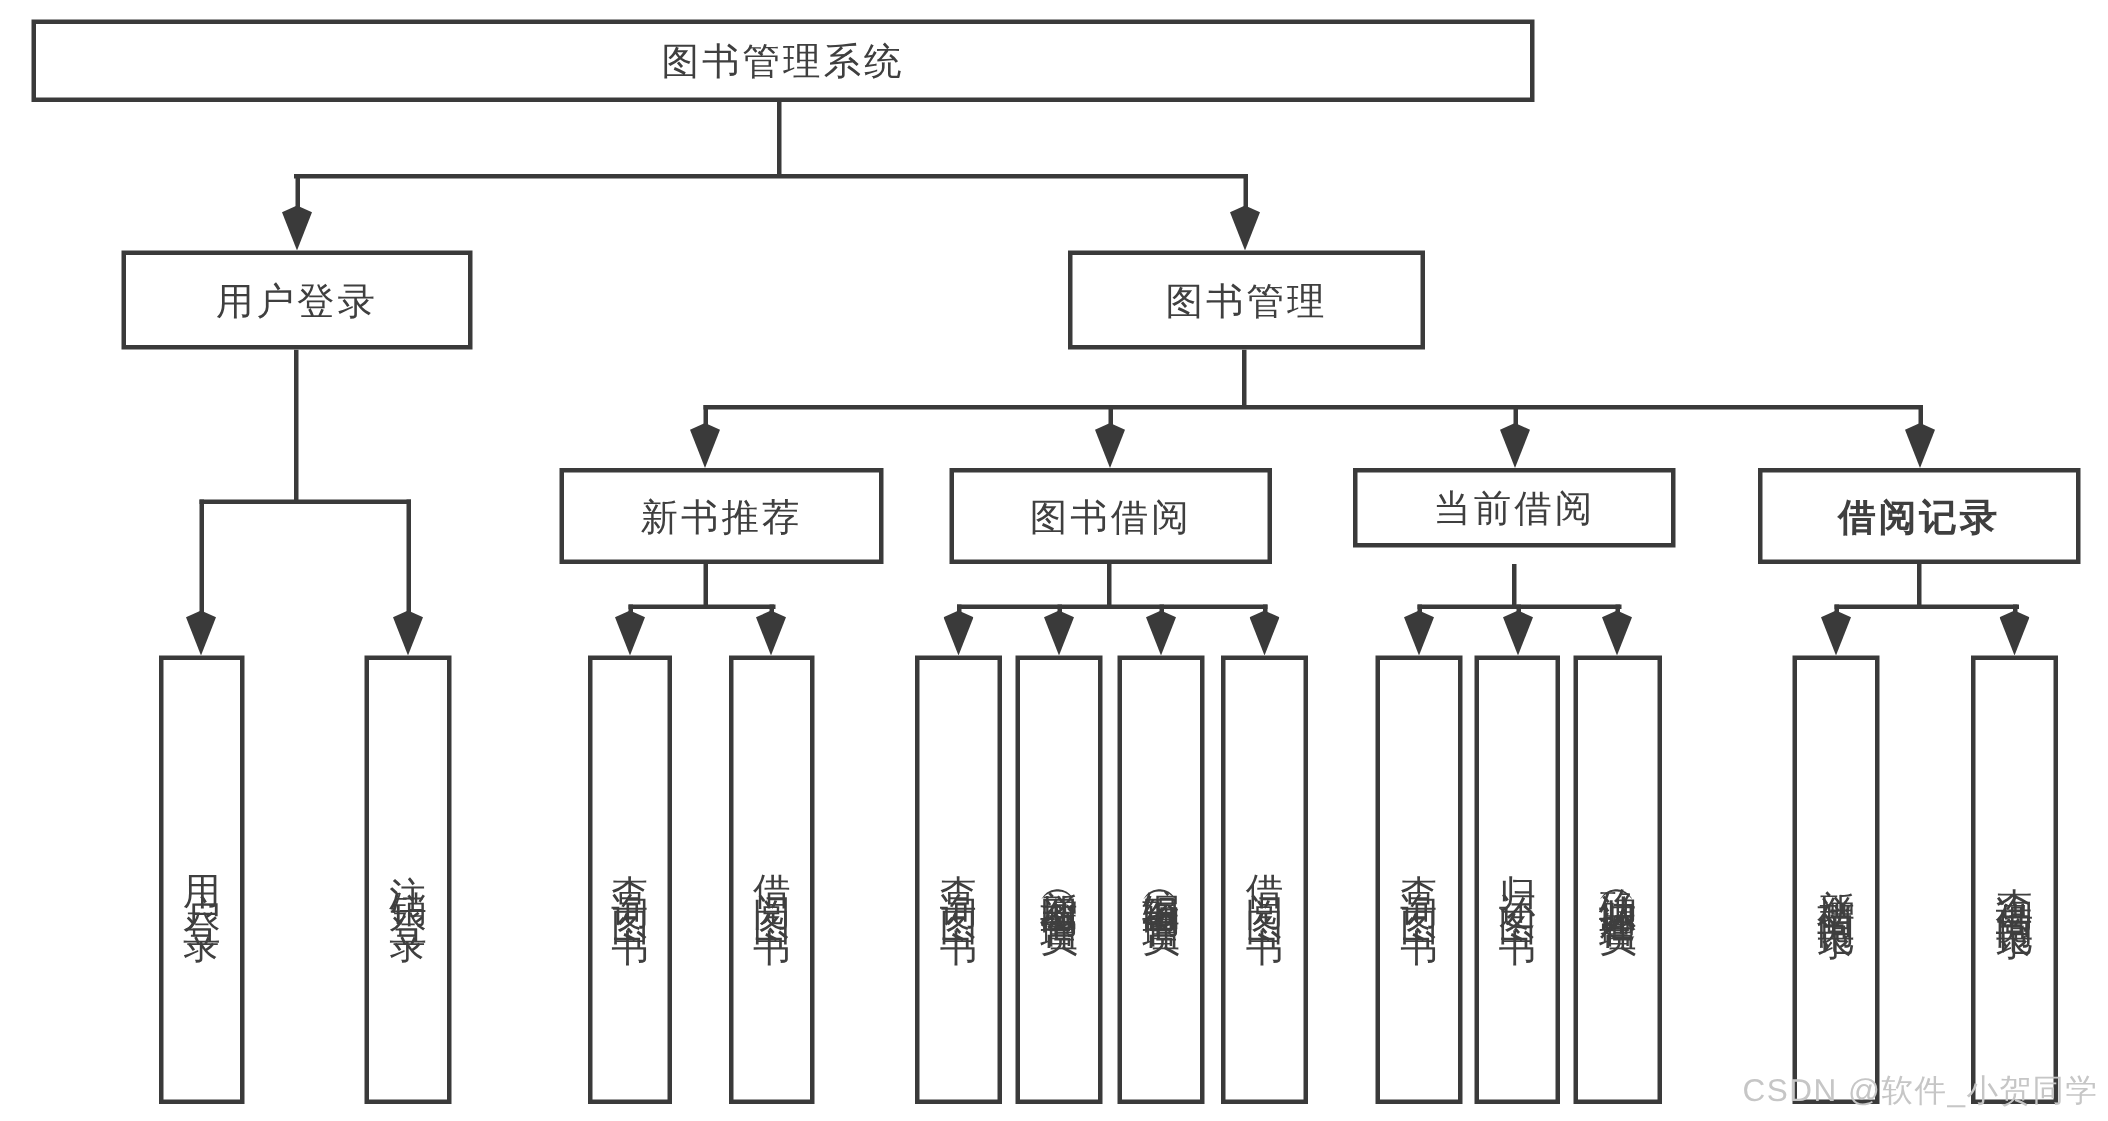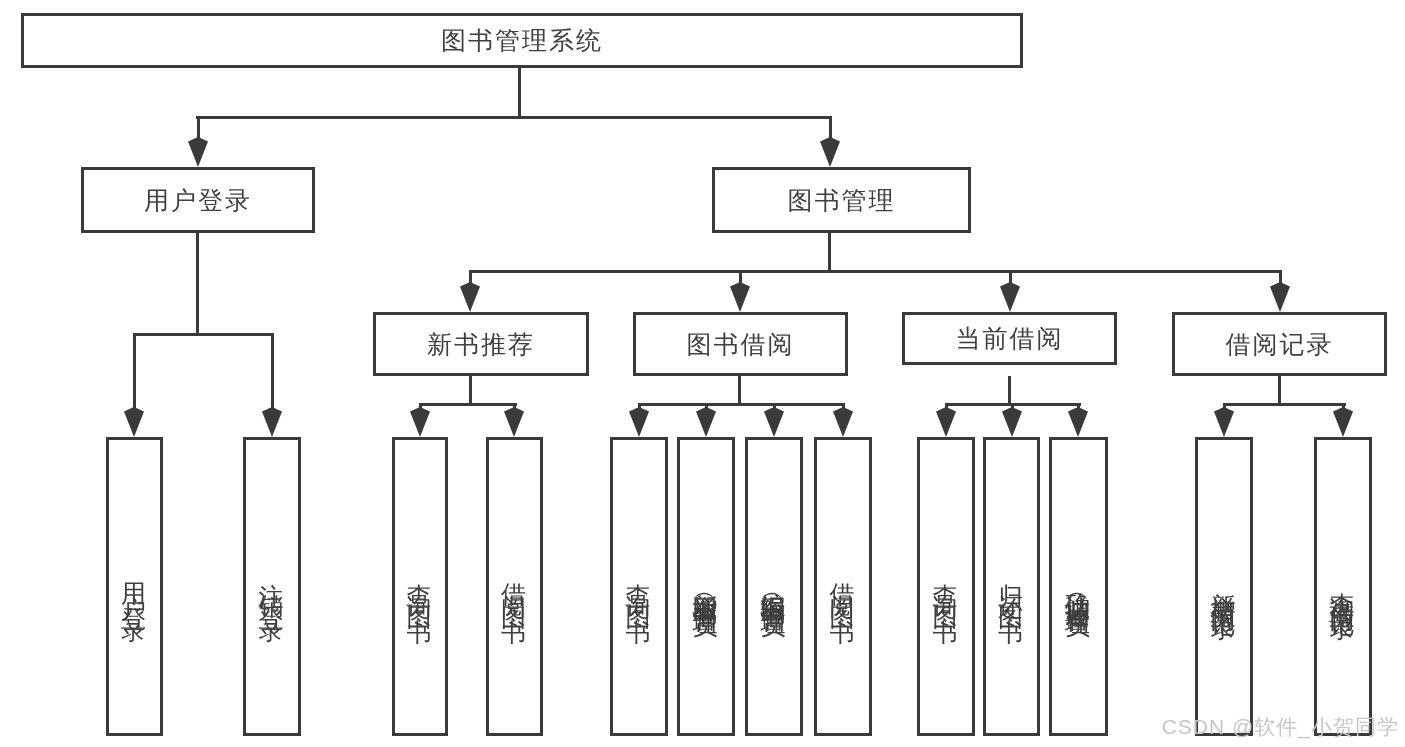--- a/index.html
+++ b/index.html
@@ -73,38 +73,38 @@
 <div class="canvas">
 
   <div class="node" style="left:21px;top:13px;width:1002px;height:55px;">图书管理系统</div>
 
   <div class="line" style="left:518px;top:68px;width:3px;height:50px;"></div>
   <div class="line" style="left:196px;top:116px;width:636px;height:3px;"></div>
   <div class="arrow" style="left:188px;top:116px;height:51px;"></div>
   <div class="arrow" style="left:820px;top:116px;height:51px;"></div>
 
   <div class="node" style="left:81px;top:167px;width:234px;height:66px;">用户登录</div>
-  <div class="node" style="left:712px;top:167px;width:259px;height:66px;">图书管理</div>
+  <div class="node" style="left:712px;top:167px;width:238px;height:66px;">图书管理</div>
 
   <div class="line" style="left:196px;top:233px;width:3px;height:103px;"></div>
   <div class="line" style="left:133px;top:333px;width:141px;height:3px;"></div>
   <div class="arrow" style="left:124px;top:333px;height:104px;"></div>
   <div class="arrow" style="left:262px;top:333px;height:104px;"></div>
 
   <div class="line" style="left:828px;top:233px;width:3px;height:39px;"></div>
   <div class="line" style="left:469px;top:270px;width:813px;height:3px;"></div>
   <div class="arrow" style="left:460px;top:270px;height:42px;"></div>
   <div class="arrow" style="left:730px;top:270px;height:42px;"></div>
   <div class="arrow" style="left:1000px;top:270px;height:42px;"></div>
   <div class="arrow" style="left:1270px;top:270px;height:42px;"></div>
 
   <div class="node" style="left:363px;top:312px;width:216px;height:64px;margin-left:10px;">新书推荐</div>
   <div class="node" style="left:633px;top:312px;width:215px;height:64px;text-align:right;">图书借阅</div>
   <div class="node" style="left:902px;top:312px;width:215px;height:53px;">当前借阅</div>
-  <div class="node" style="left:1172px;top:312px;width:215px;height:64px;">借阅记录</div>
+  <div class="node" style="left:1172px;top:312px;width:215px;height:64px;font-weight:bold;">借阅记录</div>
 
   <div class="line" style="left:469px;top:376px;width:3px;height:30px;"></div>
   <div class="line" style="left:419px;top:403px;width:98px;height:3px;"></div>
   <div class="arrow" style="left:410px;top:403px;height:34px;"></div>
   <div class="arrow" style="left:504px;top:403px;height:34px;"></div>
 
   <div class="line" style="left:738px;top:376px;width:3px;height:30px;"></div>
   <div class="line" style="left:638px;top:403px;width:207px;height:3px;"></div>
   <div class="arrow" style="left:629px;top:403px;height:34px;"></div>
   <div class="arrow" style="left:696px;top:403px;height:34px;"></div>

